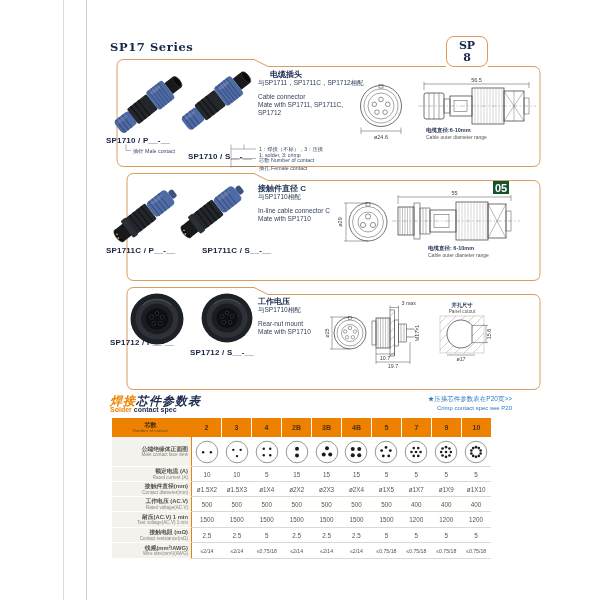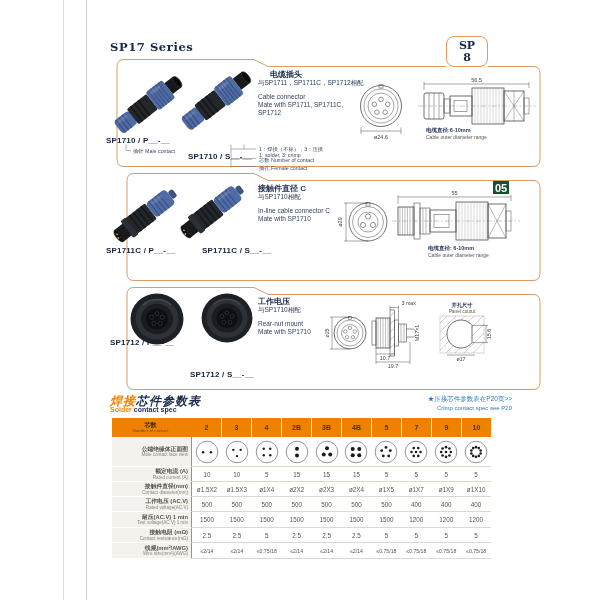--- a/index.html
+++ b/index.html
@@ -260,21 +260,21 @@
 <div class="abs en-text" style="left:258px;top:207px">In-line cable connector C</div>
 <div class="abs en-text" style="left:258px;top:215px">Mate with SP1710</div>
 <div class="abs model" style="left:106px;top:246px">SP1711C / P__-__</div>
 <div class="abs model" style="left:202px;top:246px">SP1711C / S__-__</div>
 
 <div class="abs cn-title" style="left:258px;top:296px">工作电压</div>
 <div class="abs cn-sub" style="left:258px;top:306px">与SP1710相配</div>
 <div class="abs en-text" style="left:258px;top:320px">Rear-nut mount</div>
 <div class="abs en-text" style="left:258px;top:328px">Mate with SP1710</div>
 <div class="abs model" style="left:110px;top:338px">SP1712 / P__-__</div>
-<div class="abs model" style="left:190px;top:370px">SP1712 / S__-__</div>
+<div class="abs model" style="left:190px;top:348px">SP1712 / S__-__</div>
 
 <div class="abs spec-title" style="left:110px;top:393px">
   <span class="t-or">焊接</span><span class="t-nv">芯件参数表</span>
 </div>
 <div class="abs spec-sub" style="left:110px;top:406px">
   <span class="t-or">Solder</span><span class="t-nv"> contact spec</span>
 </div>
 <div class="abs note note-cn" style="right:88px;top:395px">★压接芯件参数表在P20页&gt;&gt;</div>
 <div class="abs note note-en" style="right:88px;top:405px">Crimp contact spec see P20</div>
 

